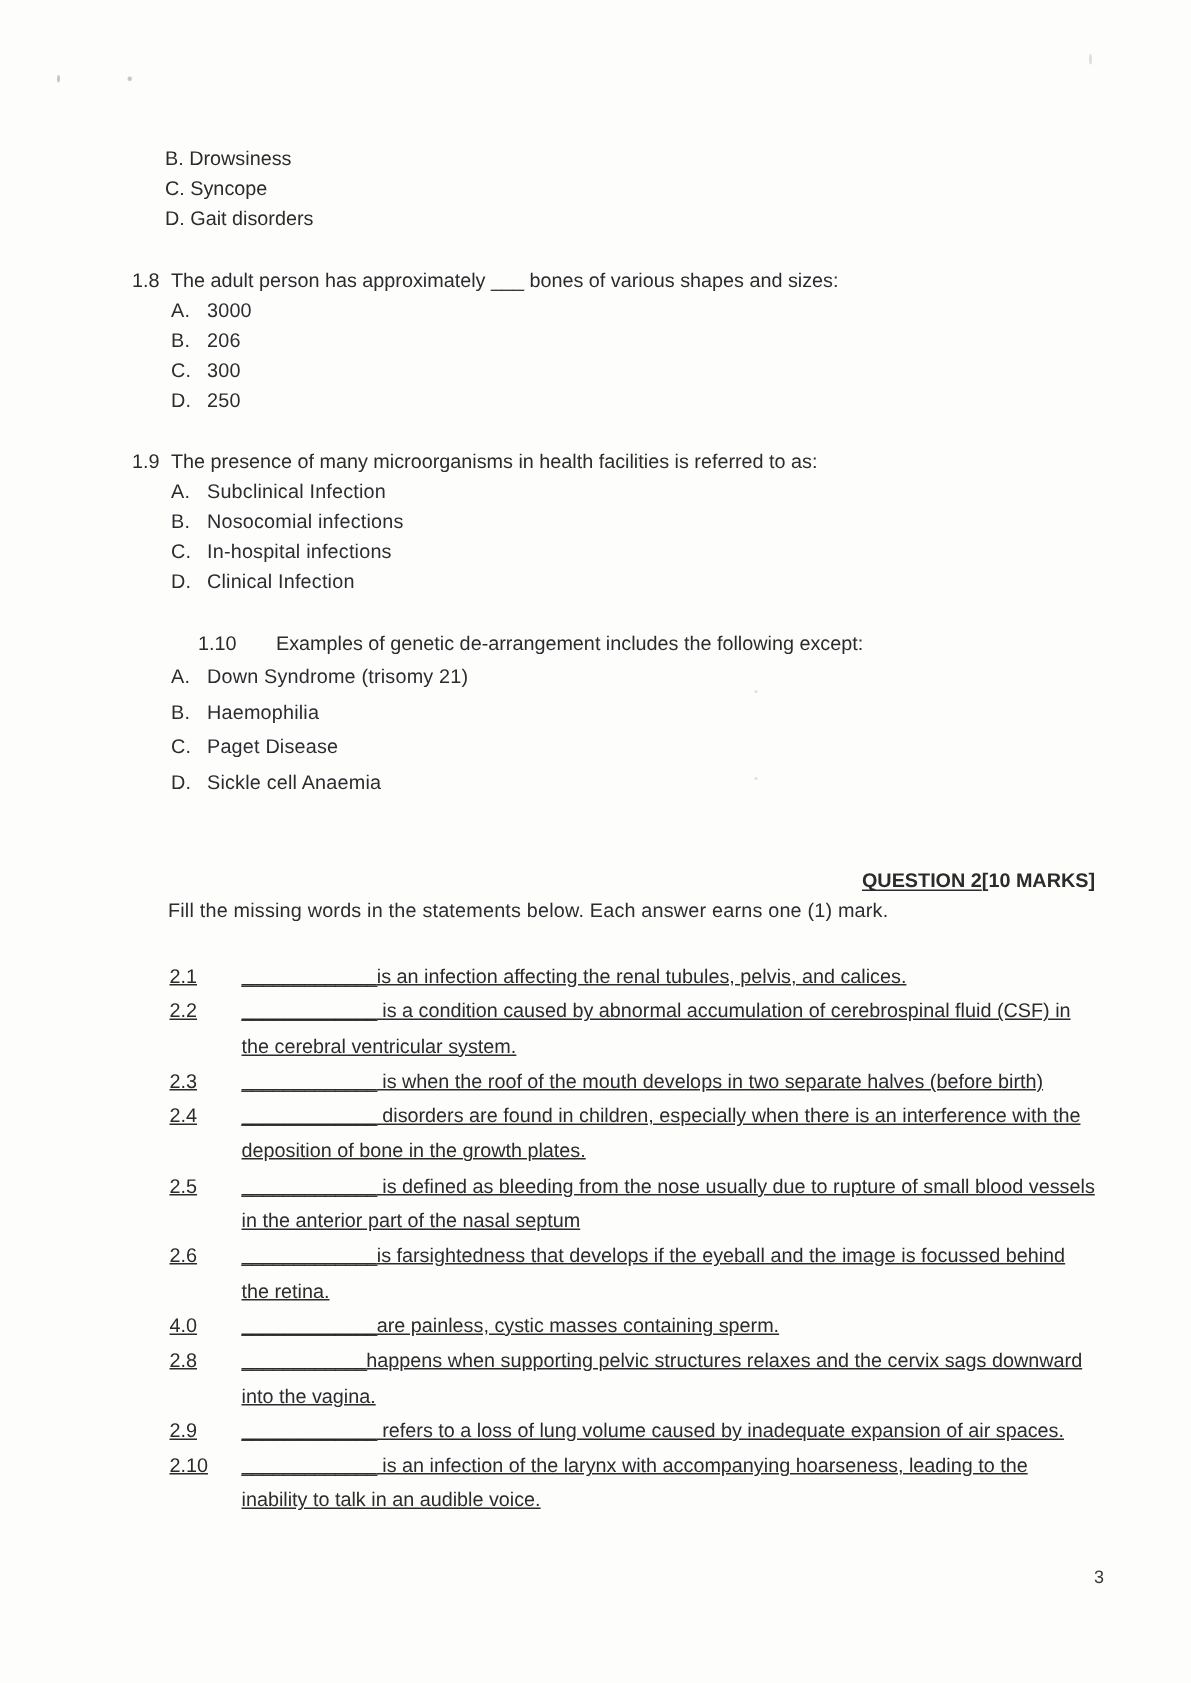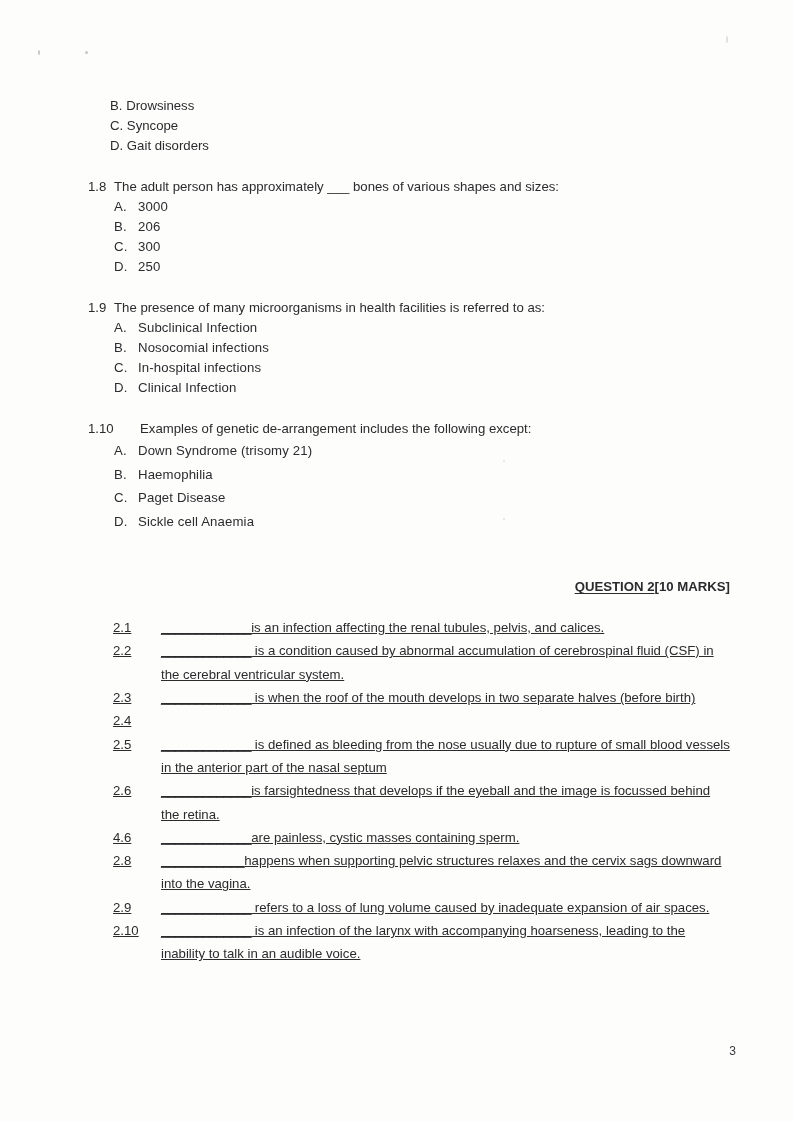--- a/index.html
+++ b/index.html
@@ -60,20 +60,21 @@
     display: flex;
     font-size: 13.2px;
     line-height: 19.8px;
   }
   .q-stem .num {
     flex: 0 0 auto;
     min-width: 26px;
   }
   .q-stem.wide .num {
     min-width: 52px;
+    margin-left: 44px;
   }
   .q-stem .stem-text {
     flex: 1 1 auto;
   }
 
   .opt-list {
     margin: 0;
     padding: 0;
     list-style: none;
   }
@@ -242,54 +243,56 @@
           <span class="letter">D.</span>
           <span class="otext">Sickle cell Anaemia</span>
         </li>
       </ul>
     </div>
 
     <div class="q2-head">
       <span class="q2-title">QUESTION 2</span>
       <span class="q2-marks">[10 MARKS]</span>
     </div>
+    <div class="instr">Fill the missing words in the statements below. Each answer earns one (1) mark.</div>
 
     <div class="fill-list">
 
       <div class="fill-row">
         <span class="fnum">2.1</span>
         <span class="fbody"><span class="blank">_____________</span><span>is an infection affecting the renal tubules, pelvis, and calices.</span></span>
       </div>
 
       <div class="fill-row">
         <span class="fnum">2.2</span>
         <span class="fbody"><span class="blank">_____________</span><span> is a condition caused by abnormal accumulation of cerebrospinal fluid (CSF) in the cerebral ventricular system.</span></span>
       </div>
 
       <div class="fill-row">
         <span class="fnum">2.3</span>
         <span class="fbody"><span class="blank">_____________</span><span> is when the roof of the mouth develops in two separate halves (before birth)</span></span>
       </div>
 
       <div class="fill-row">
         <span class="fnum">2.4</span>
+        <span class="fbody"><span class="blank">_____________</span><span> disorders are found in children, especially when there is an interference with the deposition of bone in the growth plates.</span></span>
       </div>
 
       <div class="fill-row">
         <span class="fnum">2.5</span>
         <span class="fbody"><span class="blank">_____________</span><span> is defined as bleeding from the nose usually due to rupture of small blood vessels in the anterior part of the nasal septum</span></span>
       </div>
 
       <div class="fill-row">
         <span class="fnum">2.6</span>
         <span class="fbody"><span class="blank">_____________</span><span>is farsightedness that develops if the eyeball and the image is focussed behind the retina.</span></span>
       </div>
 
       <div class="fill-row">
-        <span class="fnum">4.6</span>
+        <span class="fnum">4.0</span>
         <span class="fbody"><span class="blank">_____________</span><span>are painless, cystic masses containing sperm.</span></span>
       </div>
 
       <div class="fill-row">
         <span class="fnum">2.8</span>
         <span class="fbody"><span class="blank">____________</span><span>happens when supporting pelvic structures relaxes and the cervix sags downward into the vagina.</span></span>
       </div>
 
       <div class="fill-row">
         <span class="fnum">2.9</span>

